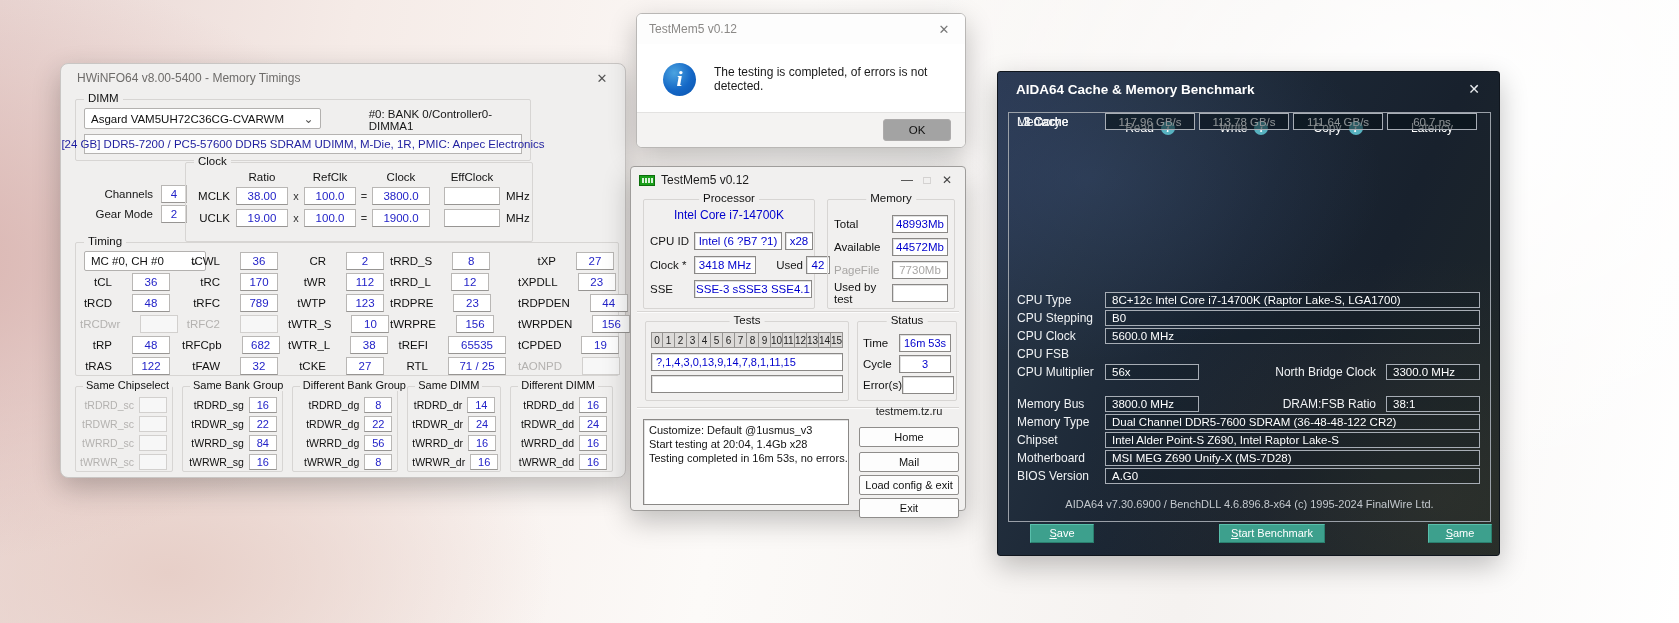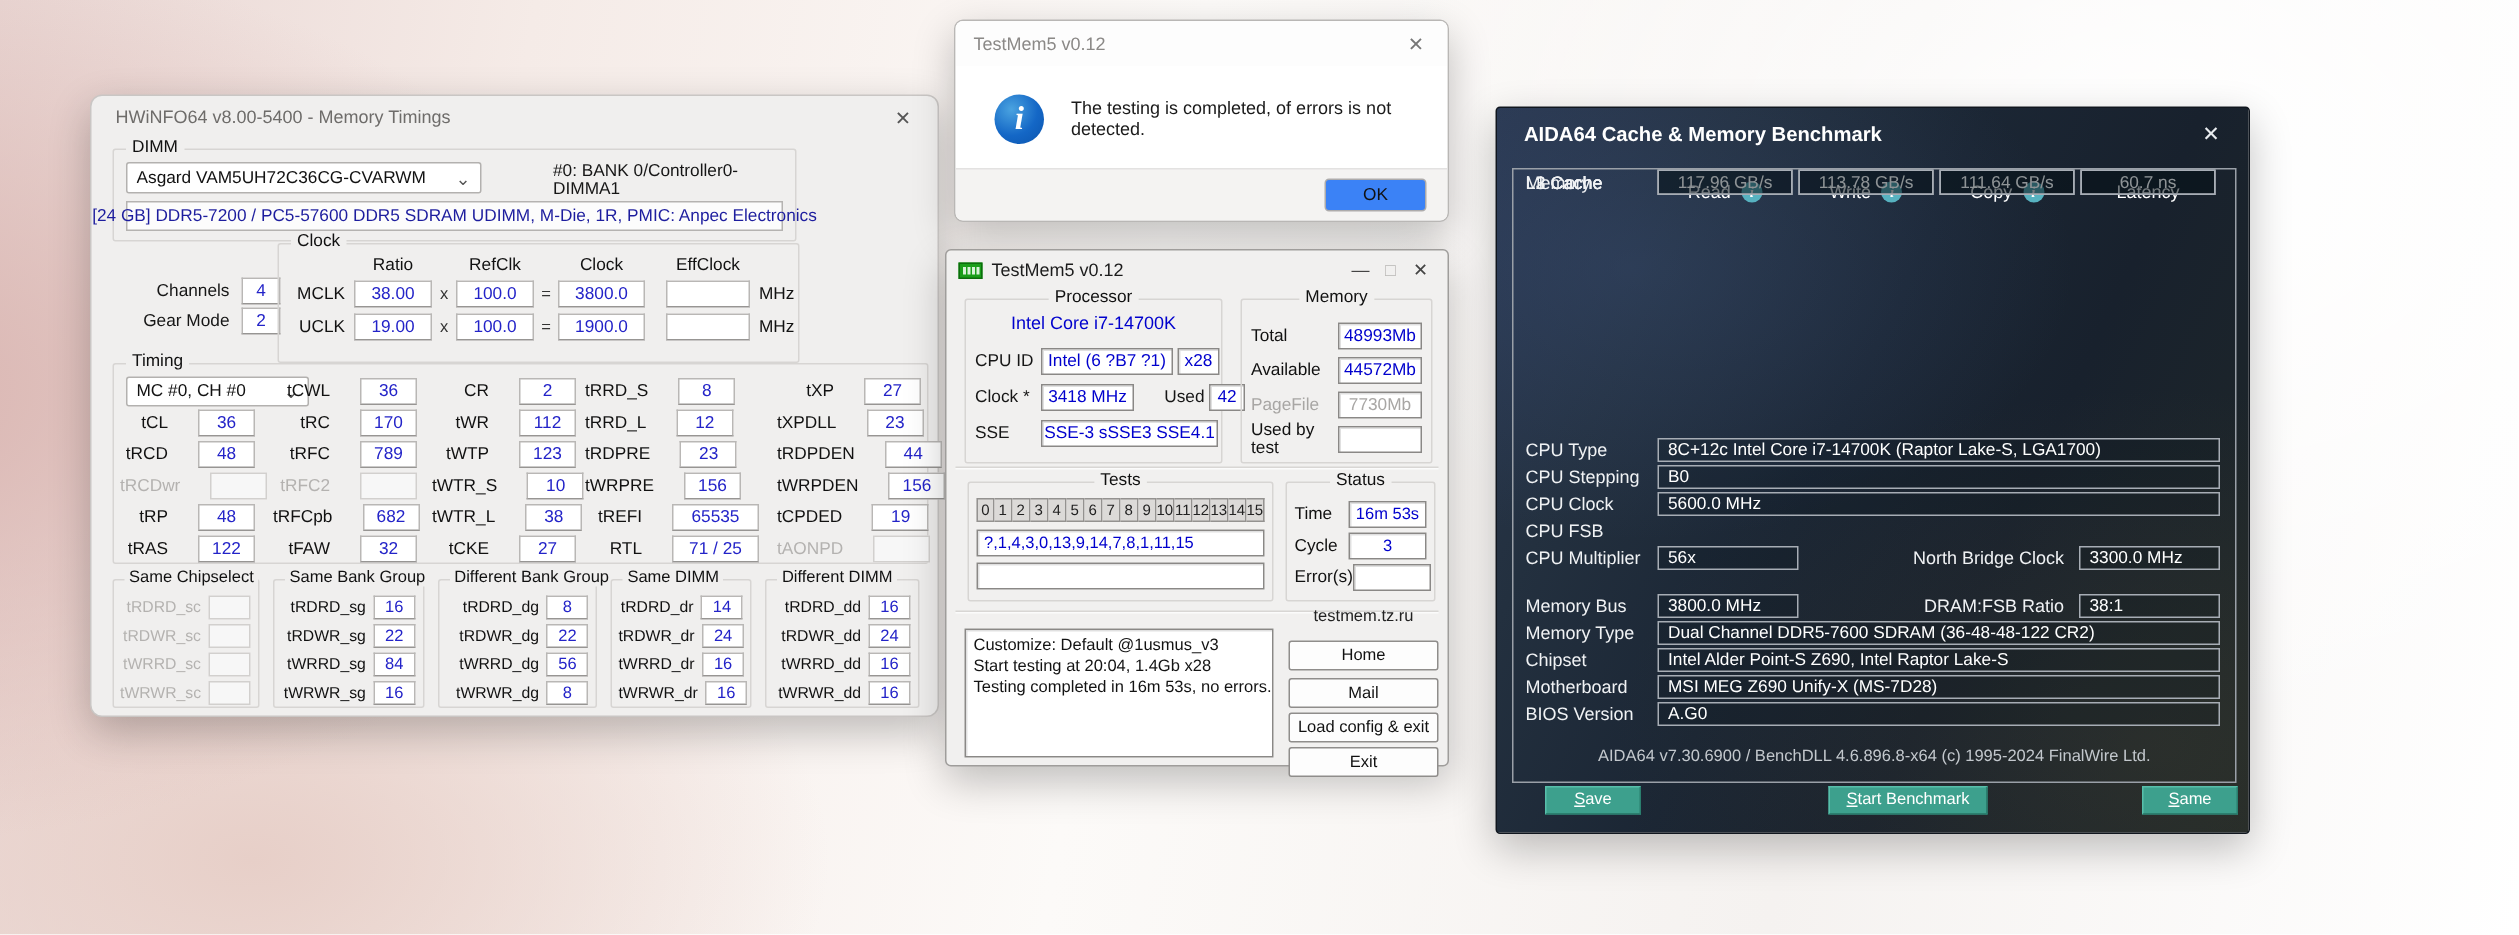--- a/index.html
+++ b/index.html
@@ -92,21 +92,21 @@
   .dlg-title .t { flex:1; color:#8b8987; font-size:12px; }
   .dlg-close { width:22px; text-align:center; color:#777; font-size:13px; }
   .dlg-body { display:flex; align-items:center; padding:10px 14px 8px 26px; height:68px; background:#fff; }
   .info-badge { width:33px; height:33px; border-radius:50%;
     background:radial-gradient(circle at 34% 30%, #4aa3e0 0%, #1467c6 55%, #0b54ad 100%);
     color:#fff; display:flex; align-items:center; justify-content:center;
     font-family:"Liberation Serif", serif; font-style:italic; font-weight:bold; font-size:22px; flex:0 0 33px; }
   .dlg-msg { margin-left:18px; font-size:12px; color:#1a1a1a; }
   .dlg-foot { height:35px; background:#f4f3f2; border-top:1px solid #e3e2e1; display:flex;
     align-items:center; justify-content:flex-end; padding:0 14px; }
-  .ok-btn { width:68px; height:22px; background:#3b82f6; border:1px solid #adabab; border-radius:3px;
+  .ok-btn { width:68px; height:22px; background:#a3a3a3; border:1px solid #adabab; border-radius:3px;
     font-size:11.5px; display:flex; align-items:center; justify-content:center; }
 
   
   .tm5 { left:630px; top:166px; width:336px; height:345px; background:#f1f0ef;
     border:1px solid #9f9d9b; border-radius:4px; }
   .tm5-title { height:26px; display:flex; align-items:center; padding:0 8px 0 8px; }
   .tm5-title .t { flex:1; font-size:12px; color:#1c1c1c; margin-left:6px; }
   .cap-btn { width:20px; text-align:center; color:#444; font-size:12px; }
   .cap-btn.dis { color:#b9b7b5; }
   .ram-icon { width:16px; height:11px; background:#1a9e1a; border:1px solid #0c6e0c; position:relative; }

